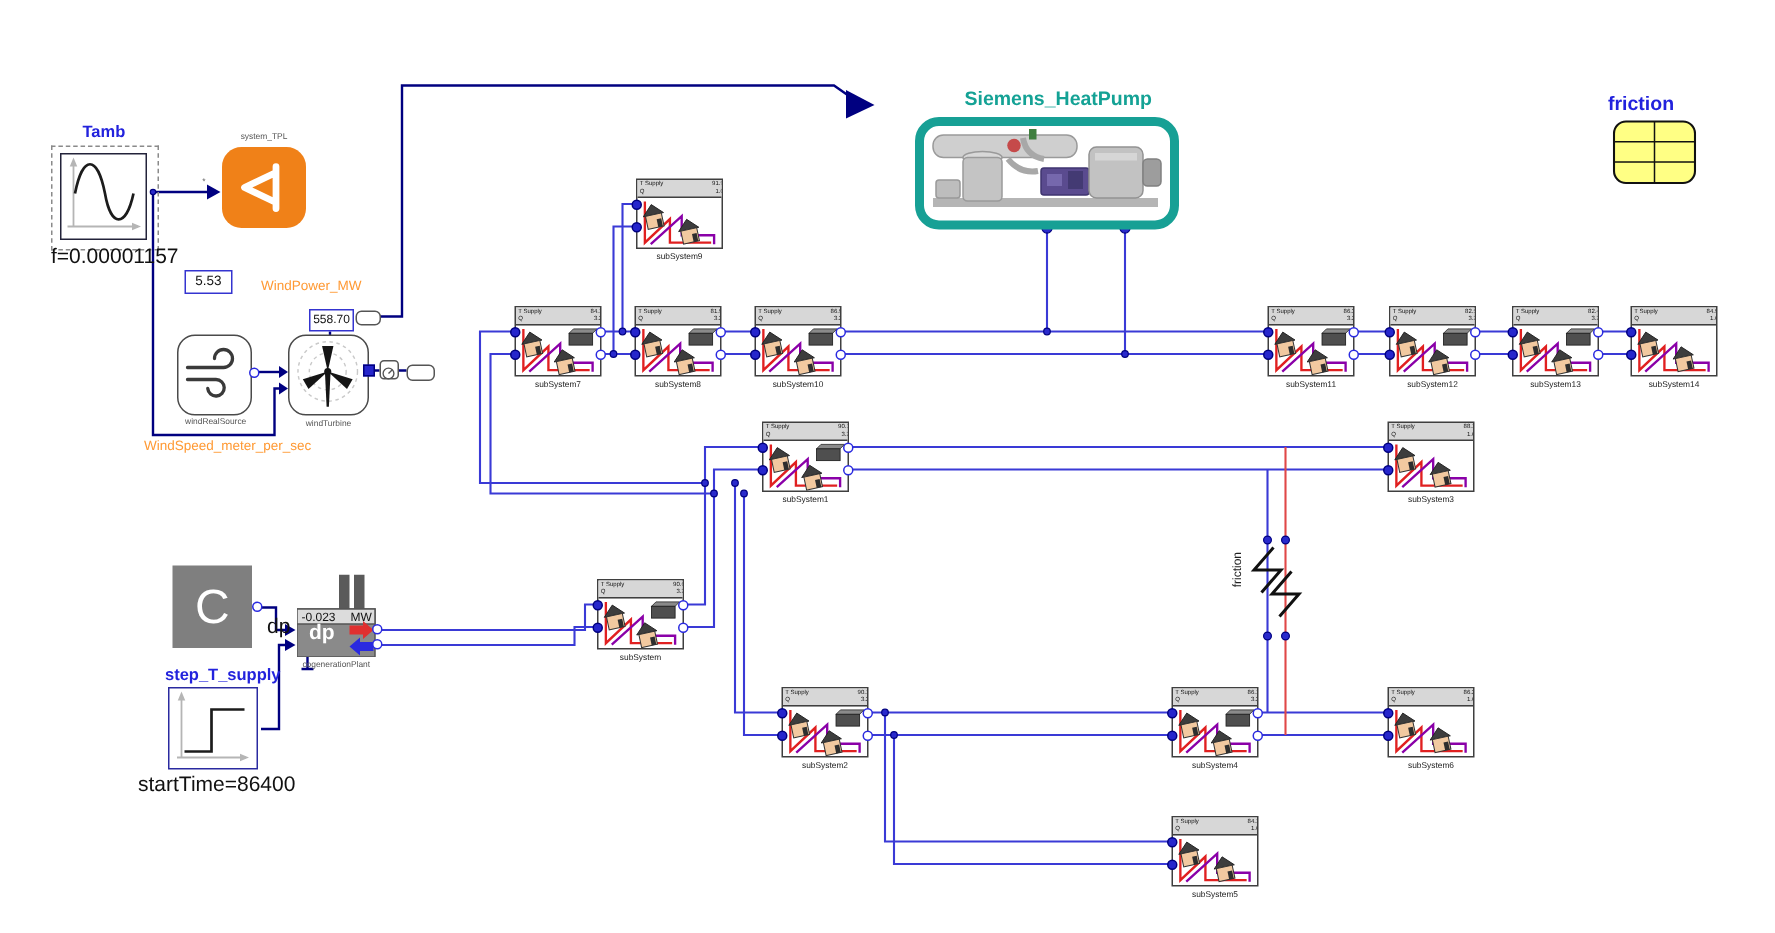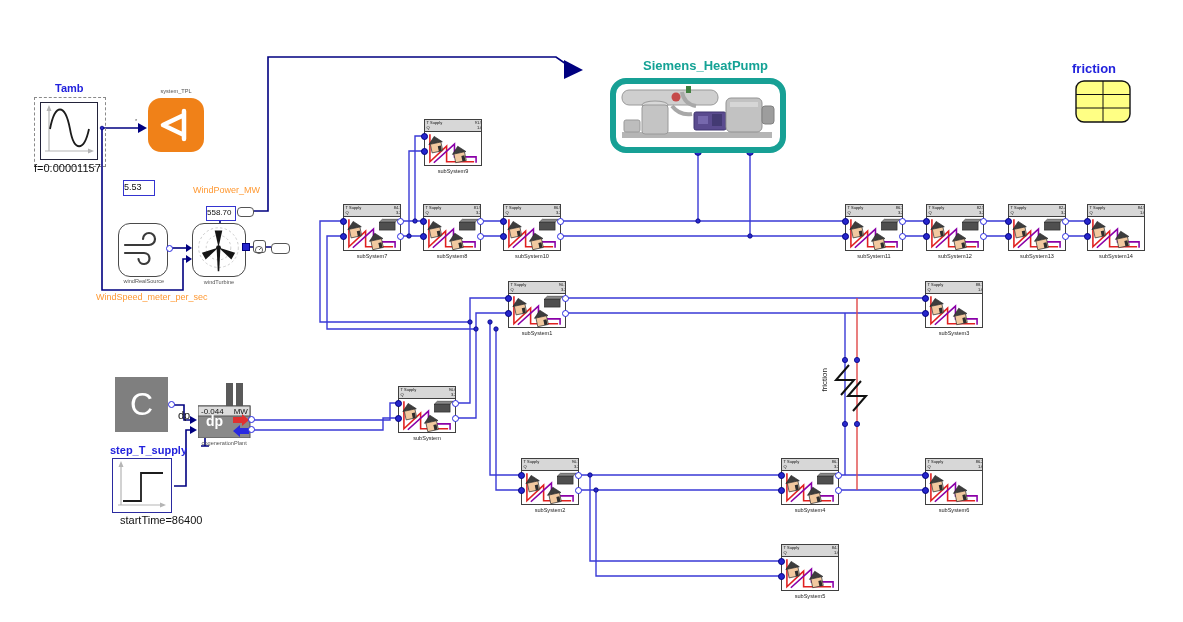--- a/index.html
+++ b/index.html
@@ -8,22 +8,22 @@
   .blk{position:absolute;z-index:2;}
   .w{stroke:#3a3ad6;stroke-width:1.4;fill:none;}
   .wn{stroke:#000080;stroke-width:1.6;fill:none;}
   .wr{stroke:#e04848;stroke-width:1.4;fill:none;}
   .fz{stroke:#111;stroke-width:2;fill:none;}
   .jdot{fill:#2a2acc;stroke:#000080;stroke-width:0.8;}
   .bluelabel{color:#2222dd;font-weight:bold;font-size:11px;white-space:nowrap;}
   .orangelabel{color:#ff9933;font-size:9px;white-space:nowrap;}
   .teallabel{color:#14a295;font-weight:bold;font-size:13px;white-space:nowrap;}
   .graylabel{font-size:8px;color:#555;transform:scale(.7);transform-origin:center top;text-align:center;white-space:nowrap;}
-  .blacktext{font-size:11px;color:#111;white-space:nowrap;text-align:right;}
-  .valuebox{border:1.2px solid #3434d0;background:#fff;font-size:9px;color:#111;text-align:left;line-height:12px;}
+  .blacktext{font-size:14px;color:#111;white-space:nowrap;text-align:right;}
+  .valuebox{border:1.2px solid #3434d0;background:#fff;font-size:9px;color:#111;text-align:center;line-height:12px;}
   .pill{border:1.2px solid #555;border-radius:4px;background:#fff;}
   .subsys{position:absolute;z-index:2;width:58px;height:47px;background:#fff;border:1.2px solid #3f3f3f;box-sizing:border-box;}
   .ss-header{height:11px;background:#d7d7d7;border-bottom:1px solid #3f3f3f;overflow:hidden;}
   .ss-hgrid{display:grid;grid-template-columns:1fr auto;width:112px;transform:scale(.5);transform-origin:0 0;font-size:8px;line-height:1.3;padding:0 3px;color:#111;}
   .ss-hgrid .v{text-align:right;}
   .ss-label{position:absolute;top:48px;left:-17px;width:90px;text-align:center;font-size:9px;color:#222;transform:scale(.62);transform-origin:center top;white-space:nowrap;}
   .port{position:absolute;width:7px;height:7px;border-radius:50%;box-sizing:border-box;z-index:3;}
   .port.filled{background:#2626cc;border:1px solid #000080;}
   .port.open{background:#fff;border:1.4px solid #2a2ae0;}
   .pr{stroke:#e02020;stroke-width:1.6;fill:none;}
@@ -113,21 +113,21 @@
   <div class="blk graylabel" style="left:148px;top:88px;width:56px;">system_TPL</div>
   <div class="blk graylabel" style="left:131px;top:118px;width:10px;">*</div>
   <div class="blk" style="left:148px;top:98px;">
     <svg width="56" height="54" viewBox="0 0 56 54">
       <rect width="56" height="54" rx="13" fill="#f08118"></rect>
       <path d="M36,13 V41 M36,17 L15,27 L36,37 Z" stroke="#fff" stroke-width="4.5" fill="none" stroke-linejoin="round" stroke-linecap="round"></path>
     </svg>
   </div>
 
   <div class="blk valuebox" style="left:123px;top:180px;width:30px;height:14px;">5.53</div>
-  <div class="blk orangelabel" style="left:193px;top:185px;">WindPower_MW</div>
+  <div class="blk orangelabel" style="left:174px;top:185px;">WindPower_MW</div>
   <div class="blk valuebox" style="left:206px;top:206px;width:28px;height:13px;line-height:11px;font-size:8px;">558.70</div>
   <div class="blk pill" style="left:237px;top:207px;width:15px;height:8px;"></div>
 
   <div class="blk" style="left:118px;top:223px;width:50px;height:54px;background:#fff;border:1.5px solid #4a4a4a;border-radius:12px;box-sizing:border-box;">
     <svg width="47" height="51" viewBox="0 0 47 51">
       <path d="M6,21 h24 a6,6 0 1 0 -6,-6" stroke="#3a3a3a" stroke-width="2.2" fill="none" stroke-linecap="round"></path>
       <path d="M6,29 h19 a5.5,5.5 0 1 1 -5.5,6" stroke="#3a3a3a" stroke-width="2.2" fill="none" stroke-linecap="round"></path>
     </svg>
   </div>
   <div class="blk port open" style="left:166px;top:245px;"></div>
@@ -202,38 +202,38 @@
     <svg width="54" height="55" viewBox="0 0 54 55">
       <rect x="28" y="0" width="7" height="24" fill="#5a5a5a"></rect>
       <rect x="38" y="0" width="7" height="24" fill="#5a5a5a"></rect>
       <rect x="0" y="23" width="52" height="32" fill="#8a8a8a" stroke="#555"></rect>
       <rect x="0" y="23" width="52" height="10" fill="#dcdcdc" stroke="#555"></rect>
       <polygon points="35,34 44,34 44,31 51,37 44,43 44,40 35,40" fill="#e03030"></polygon>
       <polygon points="51,45 42,45 42,42 35,48 42,54 42,51 51,51" fill="#2a2ae0"></polygon>
     </svg>
     <div style="position:absolute;left:8px;top:30px;color:#fff;font-size:14px;font-weight:bold;">dp</div>
     <div style="position:absolute;left:3px;top:24px;font-size:8px;color:#111;display:flex;gap:10px;">
-      <span>-0.044</span>
+      <span>-0.023</span>
         <span>MW</span>
     </div>
   </div>
   <div class="blk port open" style="left:248px;top:416px;"></div>
   <div class="blk port open" style="left:248px;top:426px;"></div>
   <div class="blk graylabel" style="left:192px;top:440px;width:64px;">cogenerationPlant</div>
 
   <div class="blk bluelabel" style="left:110px;top:444px;font-size:11px;">step_T_supply</div>
   <div class="blk" style="left:112px;top:458px;width:60px;height:55px;background:#fff;border:1.5px solid #2a2aa0;box-sizing:border-box;">
     <svg width="57" height="52" viewBox="0 0 57 52">
       <path d="M8,6 V46 M5,46 H51" stroke="#b5b5b5" stroke-width="1.2" fill="none"></path>
       <polygon points="8,2 5.5,8 10.5,8" fill="#b5b5b5"></polygon>
       <polygon points="53,46 47,43.5 47,48.5" fill="#b5b5b5"></polygon>
       <path d="M10,42 H28 V14 H50" stroke="#1c1c1c" stroke-width="1.8" fill="none"></path>
     </svg>
   </div>
-  <div class="blk blacktext" style="left:120px;top:514px;">startTime=86400</div>
+  <div class="blk blacktext" style="left:92px;top:514px;">startTime=86400</div>
 
   <div class="vlabel" style="left:820px;top:368px;">friction</div>
 
   <div id="subsystems">
   <div class="subsys" style="left:424px;top:119px;">
     <div class="ss-header">
       <div class="ss-hgrid">
         <span>T Supply</span>
             <span class="v">91.9</span>
         <span>Q</span>

